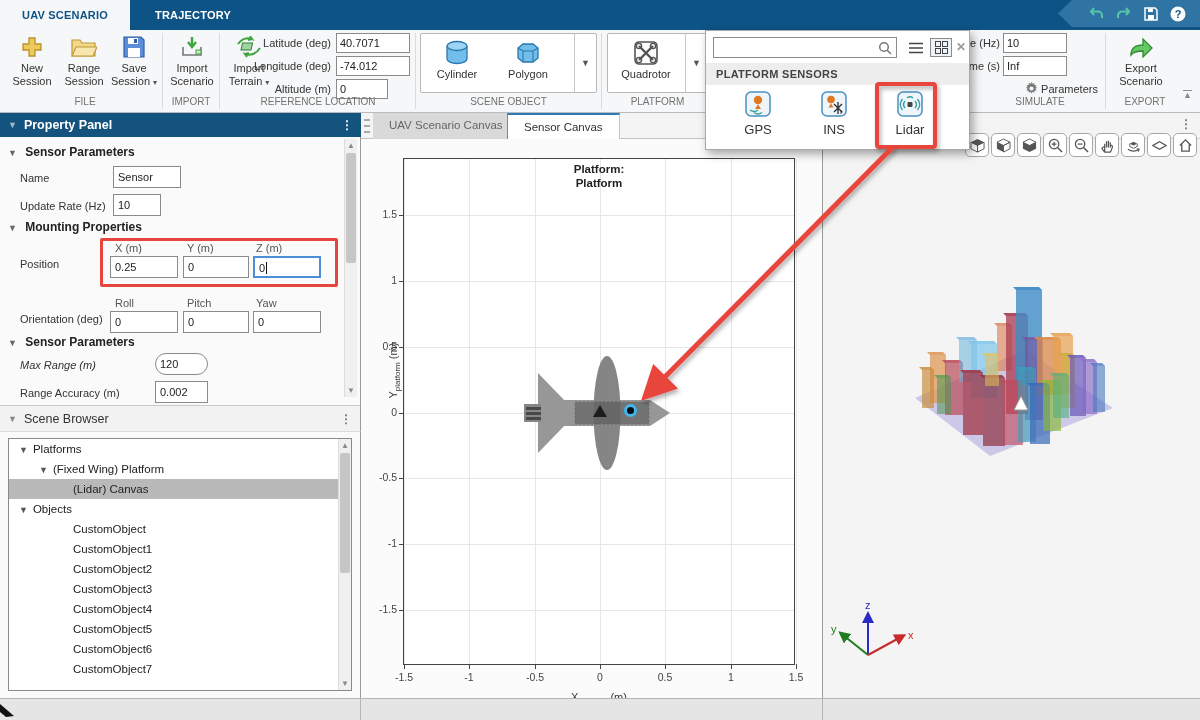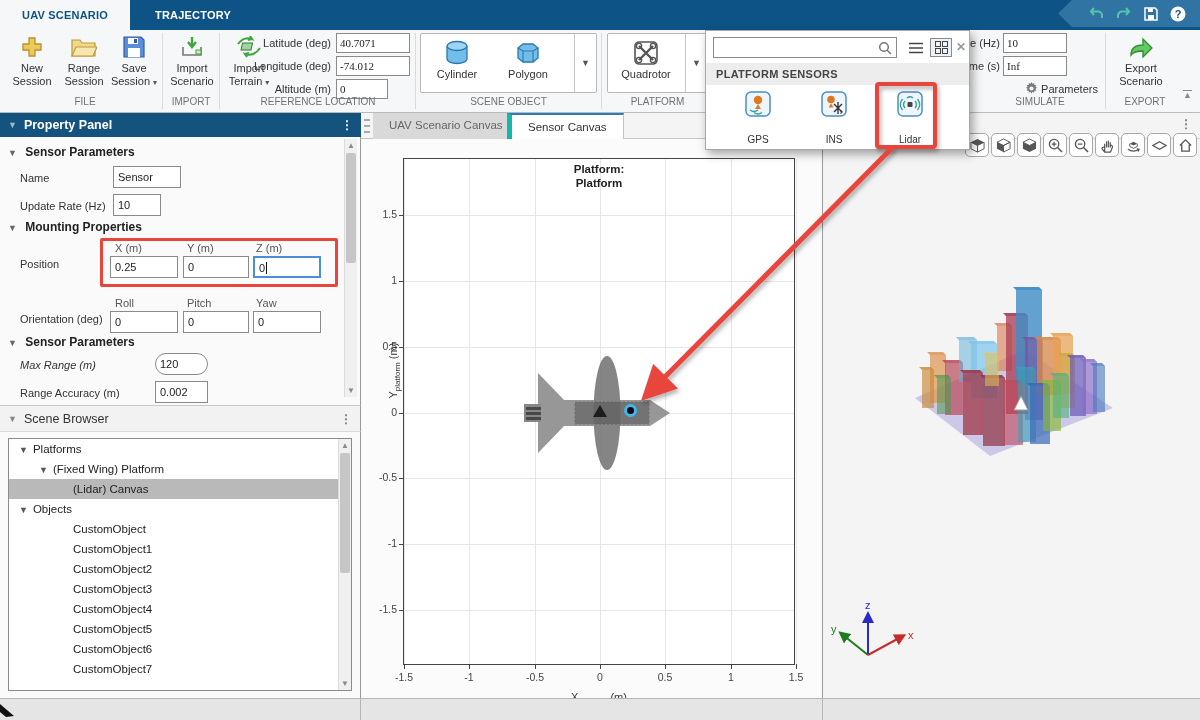--- a/index.html
+++ b/index.html
@@ -22,21 +22,21 @@
   #toolstrip { left:0; top:30px; width:1200px; height:83px; background:#f6f7f8; border-bottom:1px solid #b9bcbf; }
   .ts-div { position:absolute; top:3px; bottom:3px; width:1px; background:#d9dcde; }
   .ts-label { position:absolute; top:66px; font-size:10px; color:#717171; text-align:center; }
   .ts-btn { position:absolute; top:4px; width:52px; text-align:center; cursor:default; }
   .ts-btn .ic { height:26px; display:flex; align-items:center; justify-content:center; margin-bottom:2px; }
   .ts-btn .lbl { font-size:11px; color:#333; line-height:13px; }
   .dd-arrow { font-size:8px; color:#555; }
   .ts-field-row { position:absolute; height:20px; }
   .ts-field-row .flabel { position:absolute; right:80px; width:120px; text-align:right; line-height:20px; color:#333; }
   .ts-input { position:absolute; height:20px; border:1px solid #8a8a8a; background:#fff; font-size:11px;
-              line-height:18px; padding:0 3px; color:#222;font-family:Liberation Serif, serif; }
+              line-height:18px; padding:0 3px; color:#222; }
   .gallery-box { position:absolute; top:3px; height:60px; background:#fff; border:1px solid #b8b8b8; border-radius:2px; }
   .gal-item { position:absolute; top:4px; width:62px; text-align:center; }
   .gal-item .ic { height:30px; display:flex; align-items:center; justify-content:center; }
   .gal-dd { position:absolute; right:0; top:0; bottom:0; width:22px; border-left:1px solid #c8c8c8;
             display:flex; align-items:center; justify-content:center; color:#555; font-size:9px; }
 
   
   #prop-header { left:0; top:113px; width:361px; height:24px; background:#14537e; color:#fff;
                  display:flex; align-items:center; padding:0 8px; }
   #prop-header .tri { color:#9fb9cc; font-size:9px; margin-right:7px; }
@@ -67,21 +67,21 @@
   .tree-row.selected { background:#b9b9b9; }
   .tree-row .tri { color:#555; font-size:9px; margin-right:5px; }
 
   #bottom-bar { left:0; top:698px; width:1200px; height:22px; background:#e5e5e5; border-top:1px solid #b5b5b5; }
 
   
   #tile-left { left:361px; top:113px; width:462px; height:585px; background:#fbfbfb; border-right:1px solid #9a9a9a; }
   #doc-tabbar { position:absolute; left:0; top:0; width:100%; height:26px; background:#f4f4f4; border-bottom:1px solid #c4c4c4; }
   .doc-tab { position:absolute; top:0; height:26px; line-height:25px; padding:0 16px; font-size:11.5px; }
   .doc-tab.inactive { background:#d9d9d9; color:#666; border-right:1px solid #c0c0c0; }
-  .doc-tab.active { background:#fff; color:#333; border-left:5px solid #14b8a6; border-right:1px solid #c4c4c4;
+  .doc-tab.active { background:#fff; color:#333; border-left:1px solid #14b8a6; border-right:1px solid #c4c4c4;
                     border-top:2px solid #2e7bb8; }
   #grip { position:absolute; left:3px; top:6px; width:6px; height:14px;
           border-top:2px solid #aaa; border-bottom:2px solid #aaa; }
   #grip:before { content:""; display:block; margin-top:4px; border-top:2px solid #aaa; }
 
   #plot-box { position:absolute; left:42px; top:45px; width:392px; height:507px; background:#fff; border:1px solid #444; }
   .gridline-v { position:absolute; top:0; bottom:0; width:1px; background:#e6e6e6; }
   .gridline-h { position:absolute; left:0; right:0; height:1px; background:#e6e6e6; }
   .tick-v { position:absolute; bottom:-5px; width:1px; height:5px; background:#444; }
   .tick-h { position:absolute; left:-5px; height:1px; width:5px; background:#444; }
@@ -105,21 +105,21 @@
   #sg-search { position:absolute; left:7px; top:6px; width:184px; height:21px; border:1px solid #8a8a8a; background:#fff; }
   #sg-search .mag { position:absolute; right:4px; top:3px; }
   #sg-listview { position:absolute; left:199px; top:7px; width:22px; height:19px; display:flex; align-items:center; justify-content:center; }
   #sg-gridview { position:absolute; left:224px; top:7px; width:22px; height:19px; border:1px solid #8a8a8a; background:#eef3f7;
                  display:flex; align-items:center; justify-content:center; }
   #sg-close { position:absolute; left:250px; top:9px; color:#9a9a9a; font-size:12px; font-weight:bold; }
   #sg-header { position:absolute; left:0; top:32px; width:100%; height:22px; background:#ededed;
                line-height:22px; padding-left:10px; font-weight:bold; font-size:11px; color:#444; letter-spacing:.3px; }
   .sg-item { position:absolute; top:57px; width:64px; text-align:center; }
   .sg-item .ic { height:32px; display:flex; align-items:center; justify-content:center; }
-  .sg-item .lbl { font-size:10px; color:#333; margin-top:14px; }
+  .sg-item .lbl { font-size:13px; color:#333; margin-top:2px; }
 
   
   #annot-svg { left:0; top:0; width:1200px; height:720px; z-index:30; pointer-events:none; }
   #cursor { left:0; top:703px; z-index:40; pointer-events:none; }
 </style>
 </head>
 <body>
 
 <div id="app">
 

